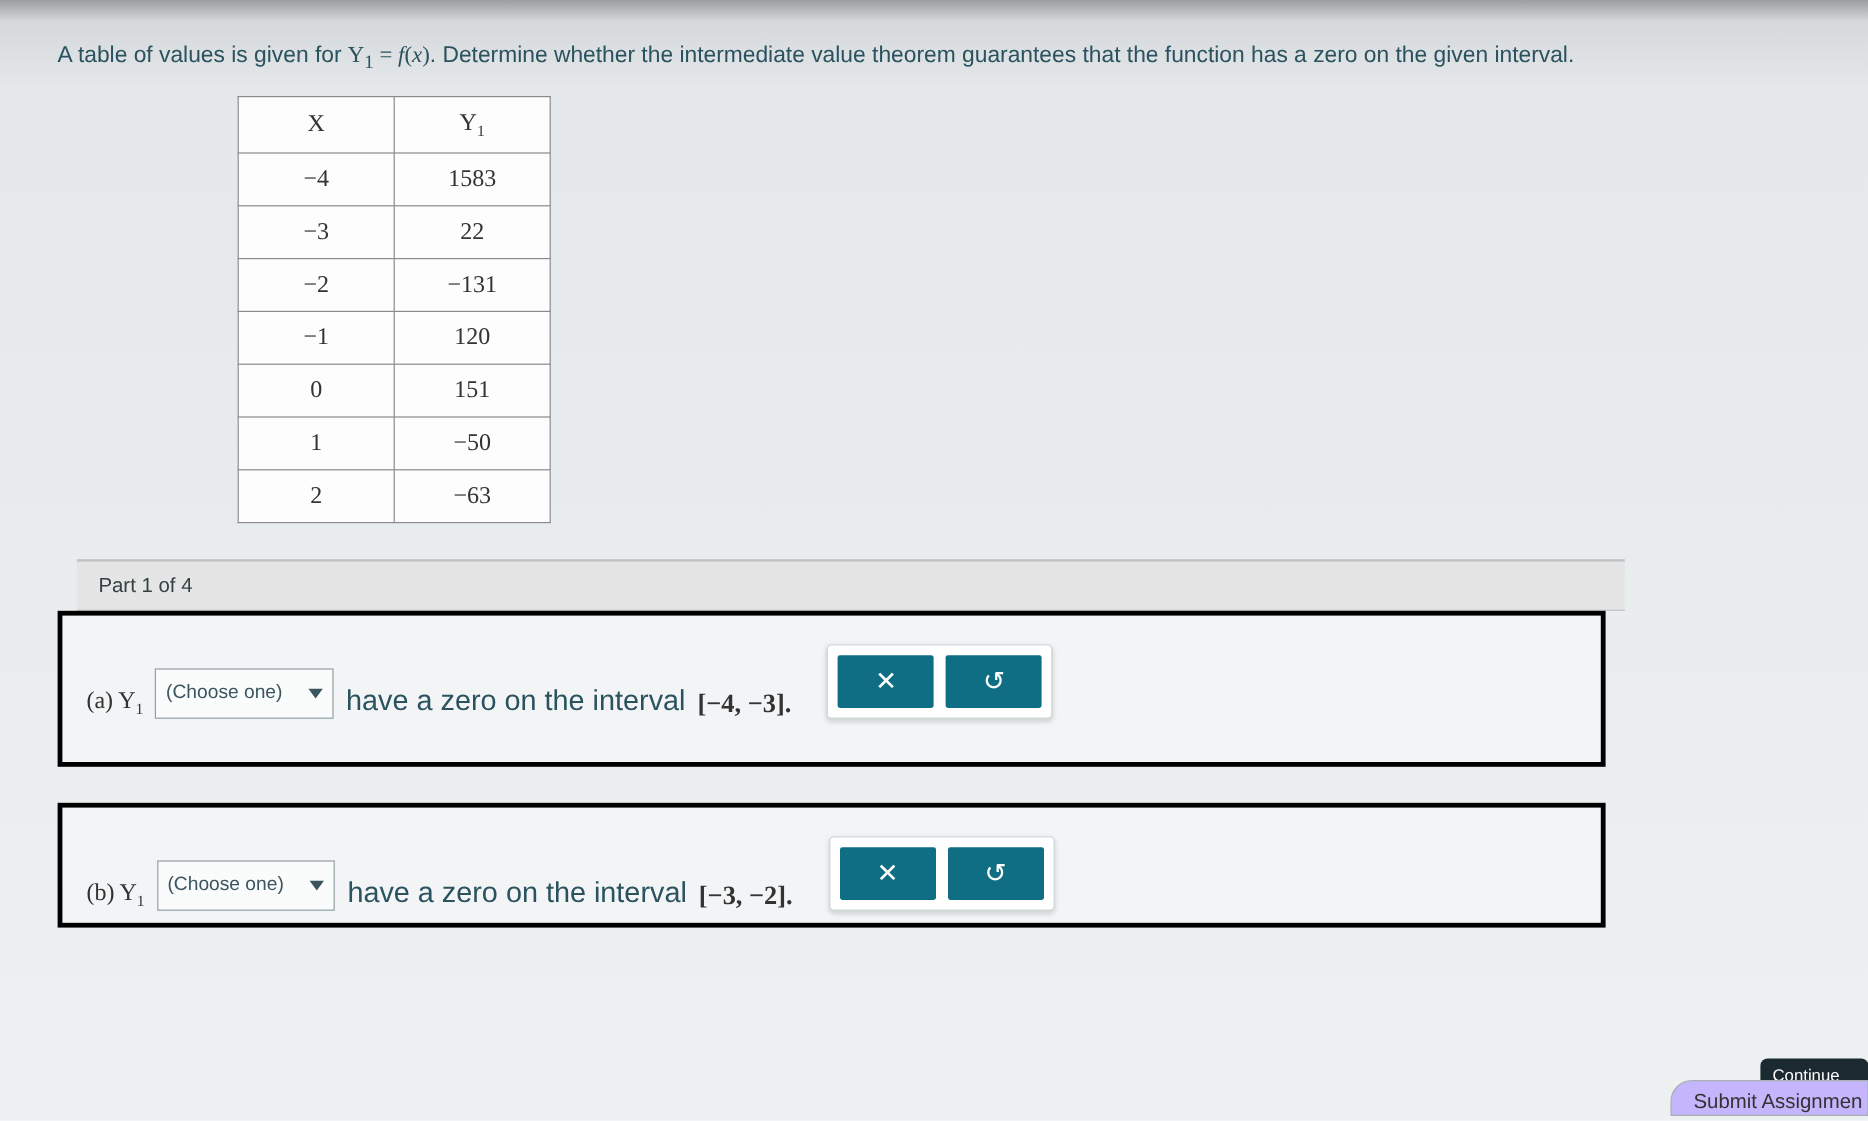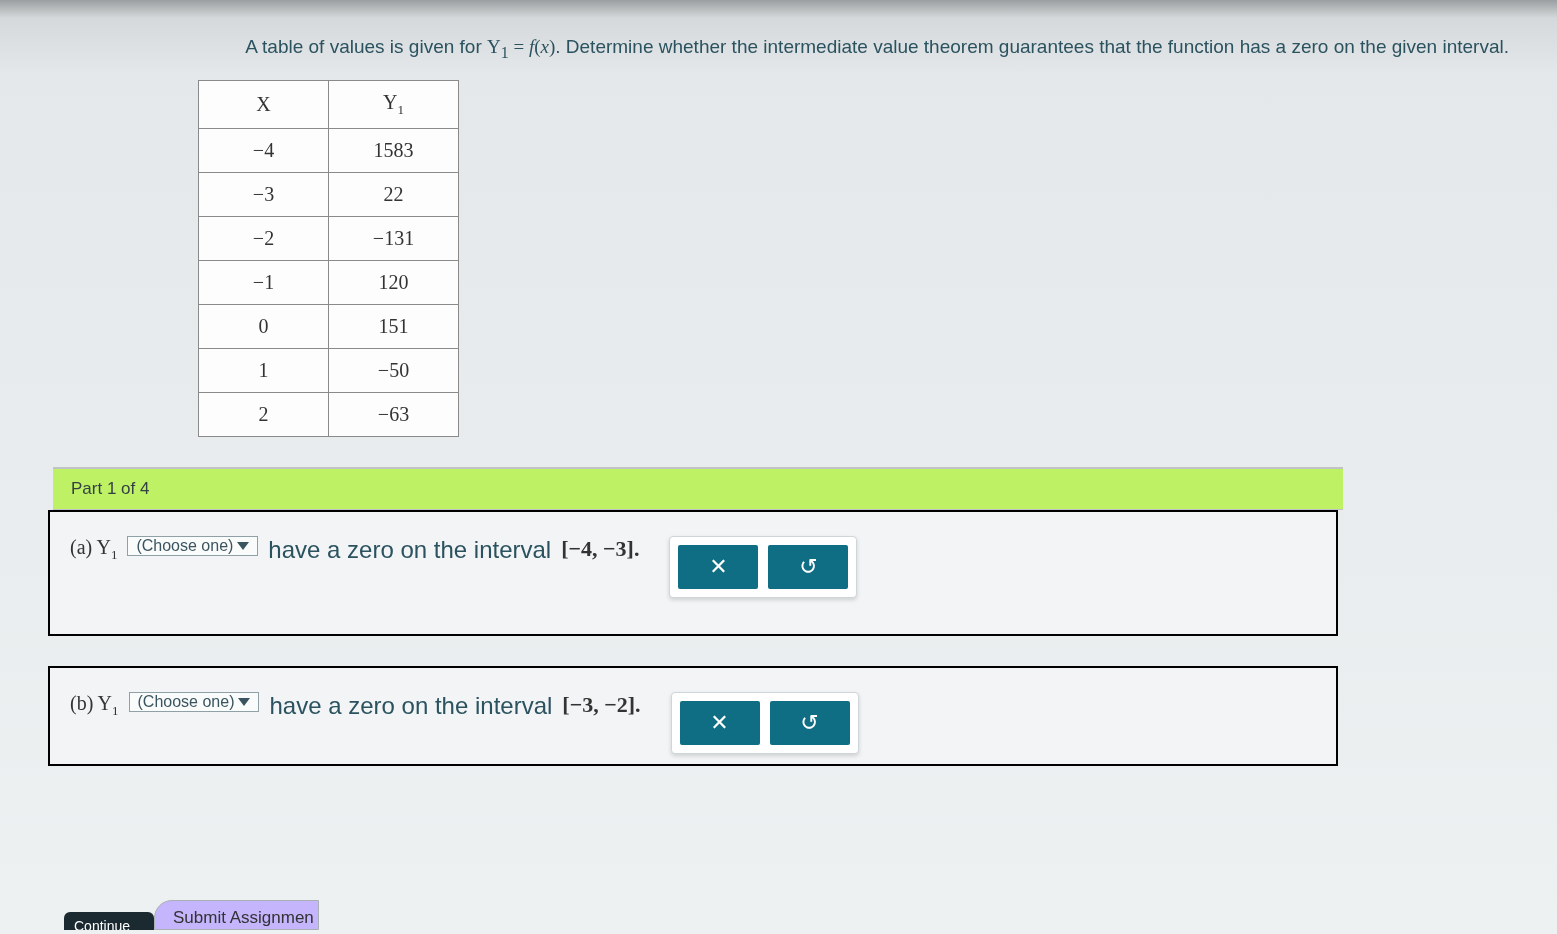--- a/index.html
+++ b/index.html
@@ -17,21 +17,20 @@
     height: 18px;
     background: linear-gradient(180deg, rgba(0,0,0,.25), rgba(0,0,0,0));
   }
   .content {
     padding: 18px 48px 0 48px;
   }
   .question-text {
     color: #2a525f;
     font-size: 19px;
     margin-bottom: 18px;
-    text-align: right;
   }
   .equation {
     font-family: 'Times New Roman', Times, serif;
     font-size: 22px;
     color: #444;
     margin-left: 60px;
     margin-bottom: 22px;
   }
   .equation sub { font-size: 14px; vertical-align: sub; }
   .equation sup { font-size: 14px; vertical-align: super; }
@@ -47,57 +46,57 @@
     text-align: center;
     width: 130px;
     font-family: 'Times New Roman', Times, serif;
     font-size: 20px;
     color: #333;
     font-weight: normal;
   }
   table.data th { font-weight: normal; }
   .y1sub sub { font-size: 13px; }
   .part-header {
-    background: #bef264;
+    background: #e5e5e5;
     border-top: 2px solid #c0c3c5;
     border-bottom: 1px solid #c0c3c5;
     padding: 10px 18px;
     font-size: 17px;
     color: #354045;
-    margin: 0 0 0 5px;
+    margin: 0 0 0 16px;
     width: 1290px;
   }
   .part-body {
     background: #f2f4f5;
-    border: 2px solid #000000;
+    border: 4px solid #000000;
     width: 1290px;
     padding: 24px 20px 36px 20px;
     display: flex;
-    align-items: flex-start;
+    align-items: flex-end;
     gap: 10px;
     position: relative;
     margin-bottom: 30px;
   }
   .part-body.small-bottom { padding-bottom: 10px; margin-bottom: 0; }
   .part-label {
     font-family: 'Times New Roman', Times, serif;
     font-size: 20px;
     color: #333;
   }
   .part-label sub { font-size: 13px; }
   .dropdown {
     display: inline-flex;
     align-items: center;
     background: #fafbfb;
     border: 1px solid #8fa0a6;
-    padding: 0 8px;
+    padding: 11px 8px;
     font-size: 16px;
     color: #3a5560;
     cursor: pointer;
-    gap: 4px;
+    gap: 22px;
   }
   .dropdown .caret {
     width: 0; height: 0;
     border-left: 6px solid transparent;
     border-right: 6px solid transparent;
     border-top: 8px solid #3a5560;
   }
   .interval-text {
     font-family: 'Times New Roman', Times, serif;
     font-size: 20px;
@@ -133,24 +132,26 @@
     border-radius: 2px;
     display: flex;
     align-items: center;
     justify-content: center;
     font-size: 22px;
     cursor: pointer;
   }
   .bottom-row {
     position: absolute;
     bottom: 4px;
-    left: 64px;
+    left: 48px;
     right: 0;
     display: flex;
+    justify-content: space-between;
     align-items: flex-end;
+    flex-direction: column;
   }
   .continue-btn-stub {
     background: #1a2a30;
     color: #fff;
     border-radius: 6px 6px 0 0;
     padding: 6px 10px 0 10px;
     font-size: 14px;
     height: 18px;
     overflow: hidden;
     width: 90px;

